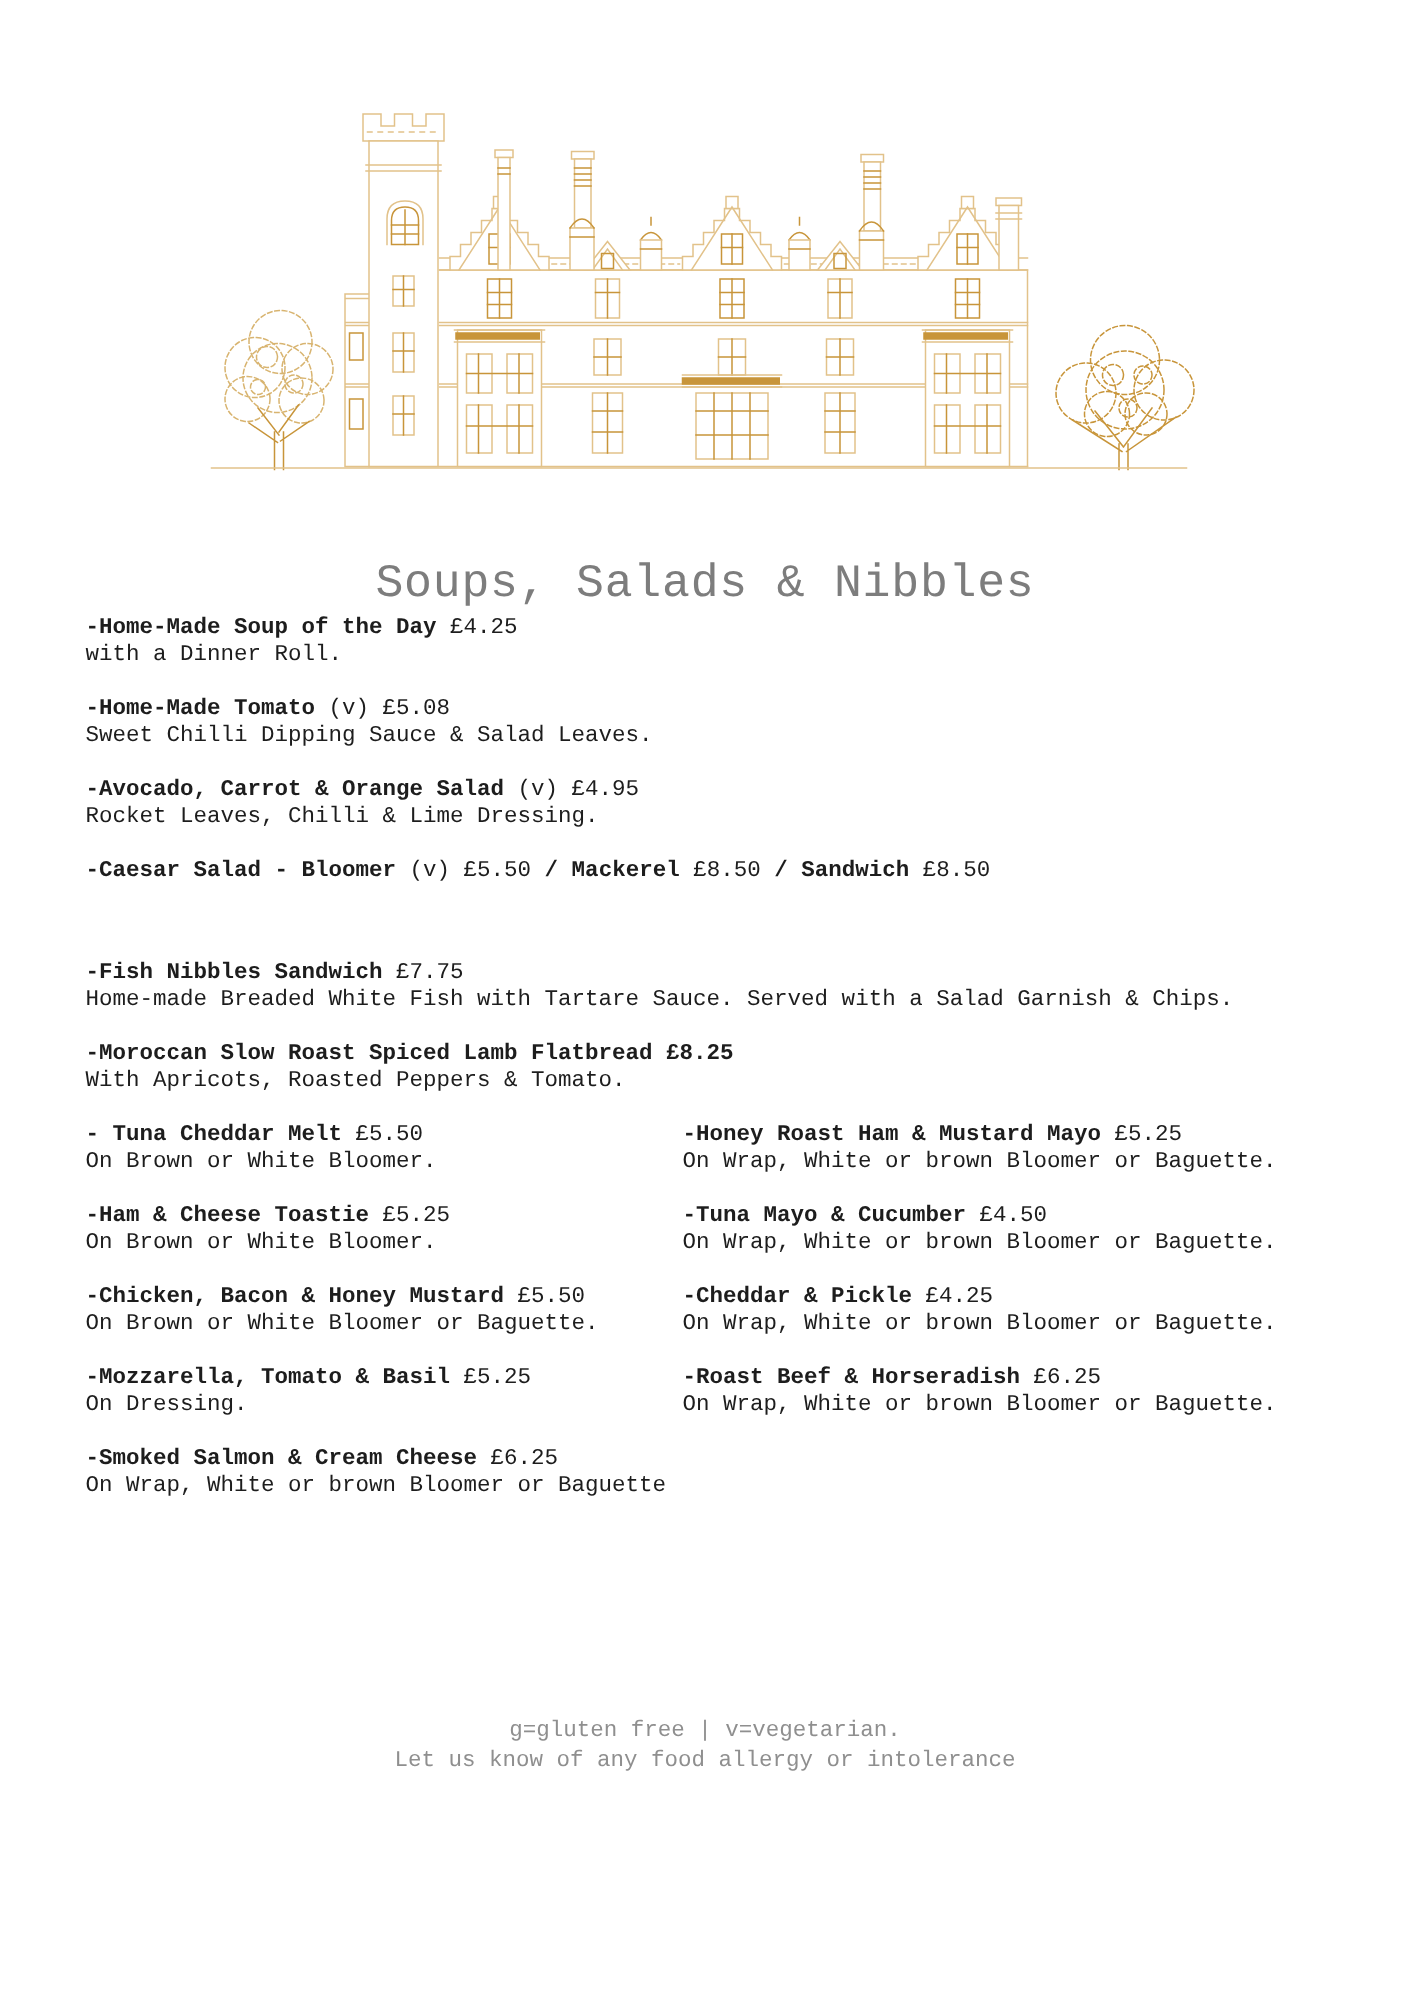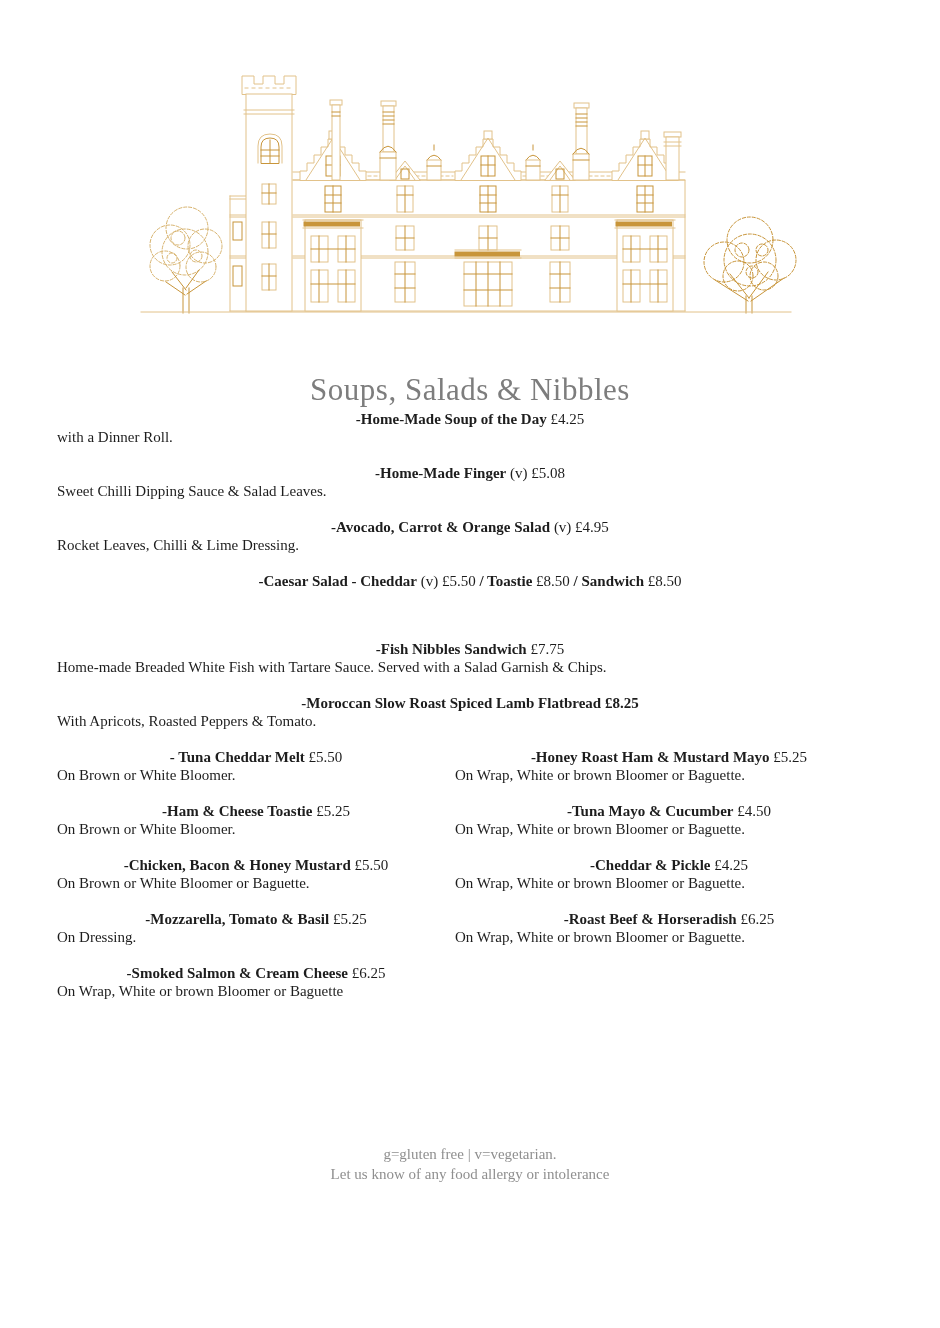--- a/index.html
+++ b/index.html
@@ -1,25 +1,25 @@
 <!DOCTYPE html>
 <html><head>
 <meta charset="utf-8">
 <style>
   html,body{margin:0;padding:0;background:#ffffff;}
   .page{position:relative;width:940px;height:1328px;background:#ffffff;overflow:hidden;
-        font-family:Liberation Serif, serif;color:#1d1d1d;}
+        font-family:Liberation Mono, monospace;color:#1d1d1d;}
   .art{position:absolute;left:140px;top:62px;width:660px;height:256px;}
   .sec{position:absolute;left:57px;width:826px;}
   #section1{top:372px;}
   #section2{top:640px;}
   h2.title{margin:0 0 2px 0;font-size:31px;line-height:36px;font-weight:normal;
            color:#7d7d7d;text-align:center;letter-spacing:.5px;}
   .mi{margin:0 0 18px 0;font-size:15px;line-height:18px;white-space:nowrap;}
-  .mi-name{font-weight:normal;text-align:center;}
+  .mi-name{font-weight:normal;}
   .b{font-weight:bold;}
   .grid{display:grid;grid-template-columns:398px 428px;}
   .legend{position:absolute;top:1144px;left:0;width:940px;text-align:center;
           color:#8f8f8f;font-size:15px;line-height:20px;}
 </style>
 </head>
 <body>
 
 <div class="page">
 
@@ -205,29 +205,29 @@
   </svg>
 
   <div class="sec" id="section1">
     <h2 class="title">Soups, Salads &amp; Nibbles</h2>
     <div class="items" id="s1-items">
         <div class="mi">
           <div class="mi-name"><span class="b">-Home-Made Soup of the Day</span><span> £4.25</span></div>
           <div class="mi-desc">with a Dinner Roll.</div>
         </div>
         <div class="mi">
-          <div class="mi-name"><span class="b">-Home-Made Finger</span><span> (v) £5.08</span></div>
+          <div class="mi-name"><span class="b">-Home-Made Tomato</span><span> (v) £5.08</span></div>
           <div class="mi-desc">Sweet Chilli Dipping Sauce &amp; Salad Leaves.</div>
         </div>
         <div class="mi">
           <div class="mi-name"><span class="b">-Avocado, Carrot &amp; Orange Salad</span><span> (v) £4.95</span></div>
           <div class="mi-desc">Rocket Leaves, Chilli &amp; Lime Dressing.</div>
         </div>
         <div class="mi">
-          <div class="mi-name"><span class="b">-Caesar Salad - Cheddar</span><span> (v) £5.50 </span><span class="b">/ Toastie</span><span> £8.50 </span><span class="b">/ Sandwich</span><span> £8.50</span></div>
+          <div class="mi-name"><span class="b">-Caesar Salad - Bloomer</span><span> (v) £5.50 </span><span class="b">/ Mackerel</span><span> £8.50 </span><span class="b">/ Sandwich</span><span> £8.50</span></div>
         </div>
       </div>
   </div>
 
   <div class="sec" id="section2">
     <div class="items" id="s2-items">
         <div class="mi">
           <div class="mi-name"><span class="b">-Fish Nibbles Sandwich</span><span> £7.75</span></div>
           <div class="mi-desc">Home-made Breaded White Fish with Tartare Sauce. Served with a Salad Garnish &amp; Chips.</div>
         </div>

